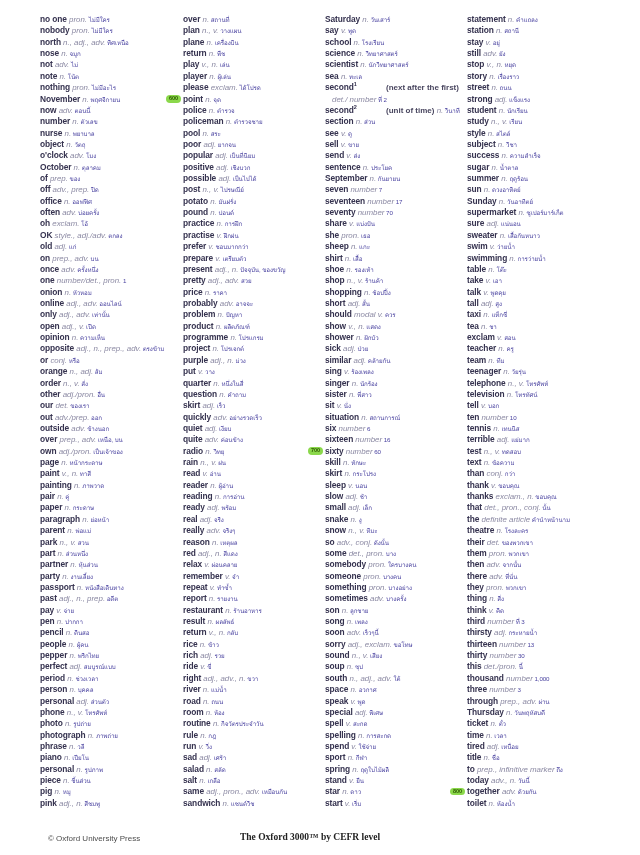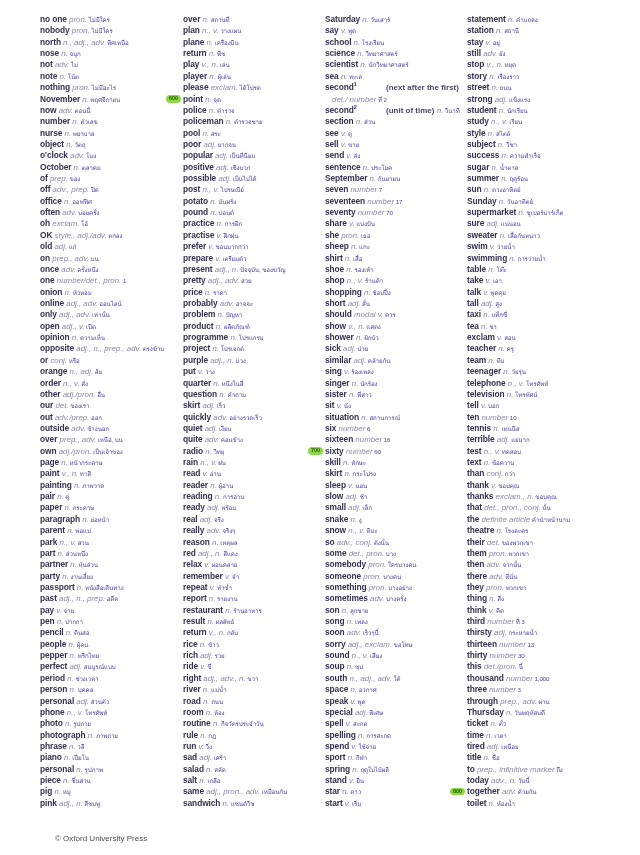--- a/index.html
+++ b/index.html
@@ -18,21 +18,21 @@
   .w{color:#35324f;font-weight:700;letter-spacing:-0.1px;}
   .sup{color:#35324f;font-weight:700;font-size:5.5px;vertical-align:super;line-height:0;}
   .note{color:#4a4760;font-weight:700;font-size:8px;margin-left:27px;}
   .p{color:#8b89a3;font-style:italic;font-size:7.9px;}
   .t{color:#4a43a0;font-size:6.2px;letter-spacing:-0.1px;}
   .badge{
     position:absolute;left:-17px;top:1.5px;text-indent:0;
     background:#8bd84b;color:#2c5800;font-size:5.5px;font-weight:700;
     line-height:7.5px;padding:0 3px;border-radius:5px;
   }
-  .footer{position:absolute;left:15px;top:832px;width:604px;height:16px;}
+  .footer{position:absolute;left:8px;top:832px;width:604px;height:16px;}
   .footer .left{position:absolute;left:40px;top:2px;font-size:8px;color:#4c4c4c;}
   .footer .center{
     position:absolute;left:0;right:0;top:0;text-align:center;
     font-family:"Liberation Serif","DejaVu Serif",serif;
     font-weight:700;font-size:9.5px;color:#222222;
   }
   .footer .right{position:absolute;right:38px;top:2px;font-size:8.5px;color:#4c4c4c;margin-top:24px;}
 </style>
 </head>
 <body>
@@ -321,15 +321,16 @@
       <div class="entry"><span class="w">tired</span><span class="p"> adj.</span><span class="t"> เหนื่อย</span></div>
       <div class="entry"><span class="w">title</span><span class="p"> n.</span><span class="t"> ชื่อ</span></div>
       <div class="entry"><span class="w">to</span><span class="p"> prep., infinitive marker</span><span class="t"> ถึง</span></div>
       <div class="entry"><span class="w">today</span><span class="p"> adv., n.</span><span class="t"> วันนี้</span></div>
       <div class="entry"><span class="badge">800</span><span class="w">together</span><span class="p"> adv.</span><span class="t"> ด้วยกัน</span></div>
       <div class="entry"><span class="w">toilet</span><span class="p"> n.</span><span class="t"> ห้องน้ำ</span></div>
     </div>
 
   <div class="footer">
     <div class="left">© Oxford University Press</div>
+    <div class="center">The Oxford 3000™ by CEFR level</div>
     <div class="right">3 / 12</div>
   </div>
 </div>
 
 </body></html>

